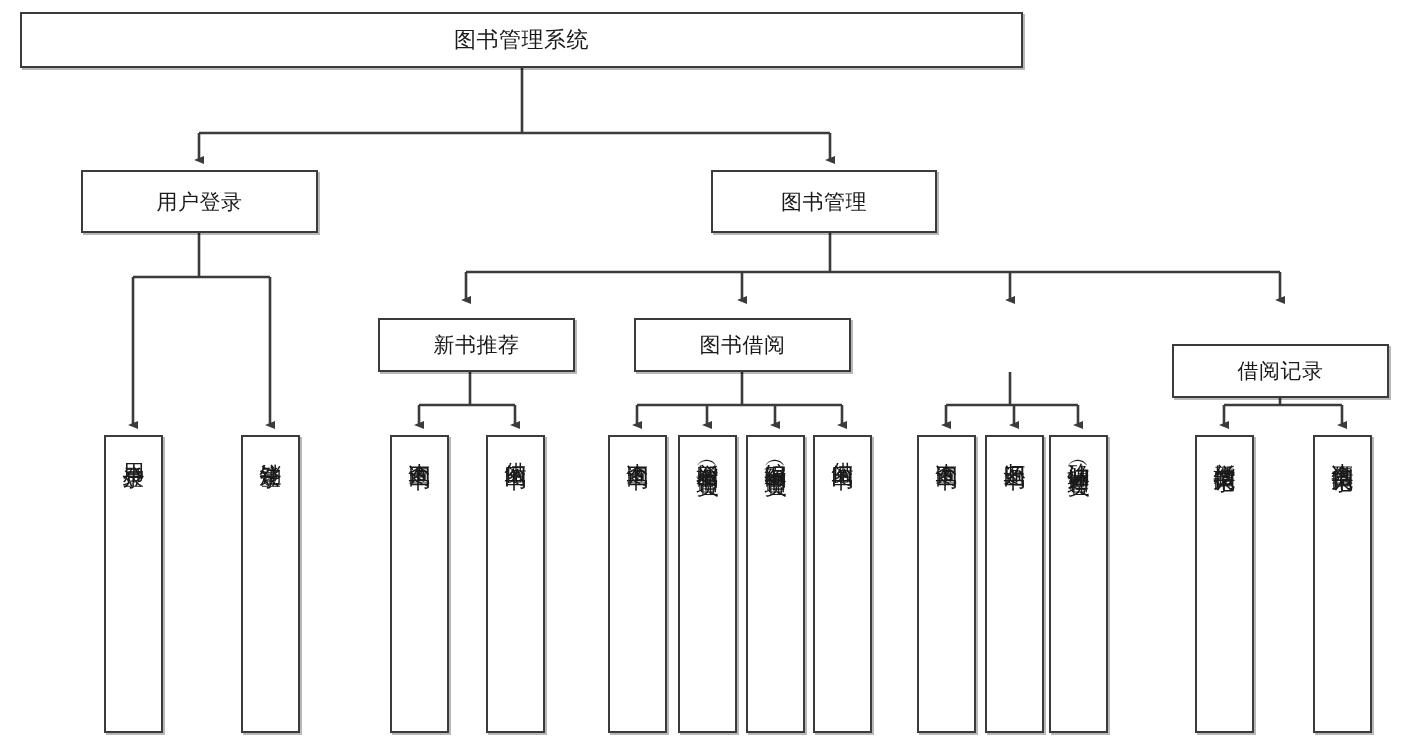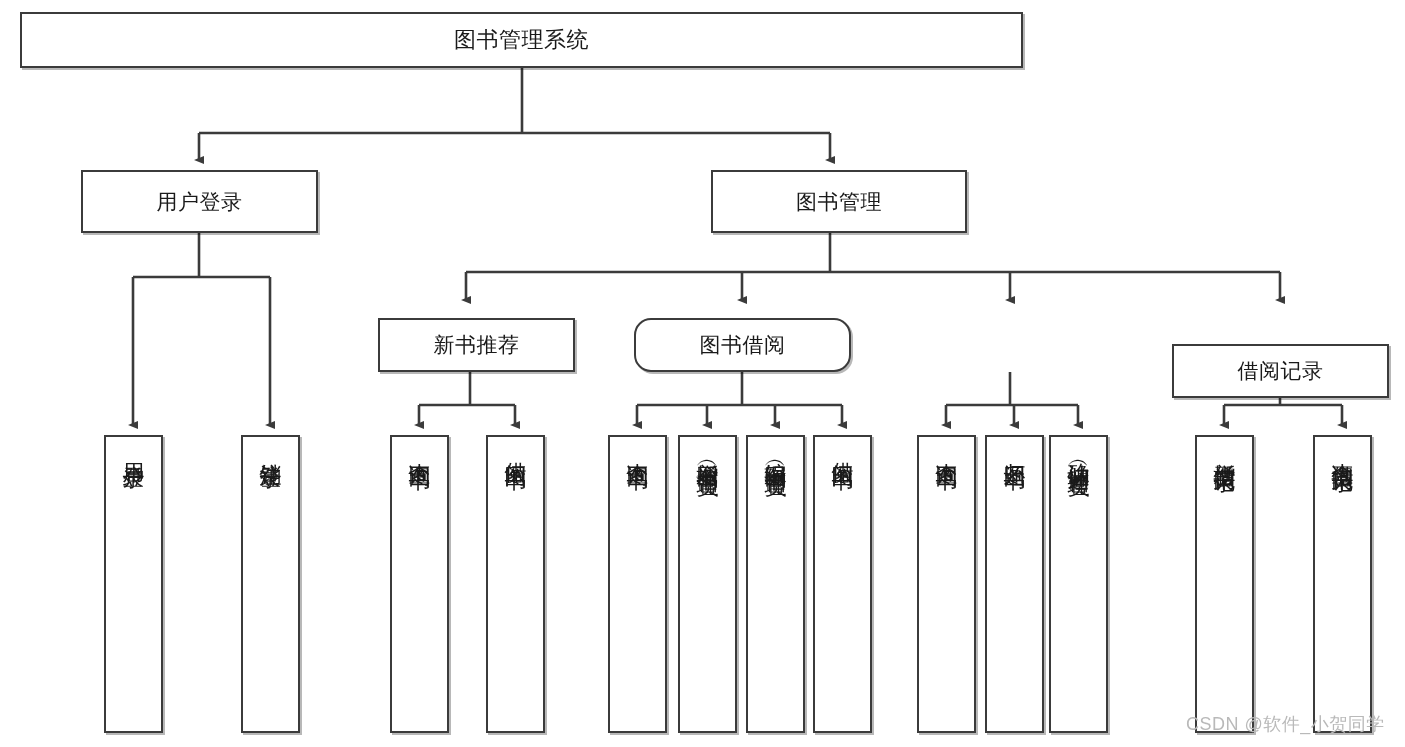--- a/index.html
+++ b/index.html
@@ -128,28 +128,28 @@
     </g>
   </svg>
 
   <div class="node-box root" style="left:20px; top:12px; width:1003px; height:56px;">
     <span class="node-label">图书管理系统</span>
   </div>
 
   <div class="node-box" style="left:81px; top:170px; width:237px; height:63px;">
     <span class="node-label">用户登录</span>
   </div>
-  <div class="node-box" style="left:711px; top:170px; width:256px; height:63px;">
+  <div class="node-box" style="left:711px; top:170px; width:226px; height:63px;">
     <span class="node-label">图书管理</span>
   </div>
 
   <div class="node-box" style="left:378px; top:318px; width:197px; height:54px;">
     <span class="node-label">新书推荐</span>
   </div>
-  <div class="node-box" style="left:634px; top:318px; width:217px; height:54px;border-radius:17px;">
+  <div class="node-box" style="left:634px; top:318px; width:217px; height:54px;">
     <span class="node-label">图书借阅</span>
   </div>
   <div class="node-box" style="left:1172px; top:318px; width:217px; height:54px;margin-top:26px;">
     <span class="node-label">借阅记录</span>
   </div>
 
   <div class="node-box vertical" style="left:104px; top:435px; width:59px; height:298px;">
     <span class="node-label">用户登录</span>
   </div>
   <div class="node-box vertical" style="left:241px; top:435px; width:59px; height:298px;">
@@ -186,15 +186,14 @@
     <span class="node-label">确认归还（管理员）</span>
   </div>
 
   <div class="node-box vertical" style="left:1195px; top:435px; width:59px; height:298px;">
     <span class="node-label">新增借阅记录</span>
   </div>
   <div class="node-box vertical" style="left:1313px; top:435px; width:59px; height:298px;">
     <span class="node-label">查询借阅记录</span>
   </div>
 
-  <div class="watermark">CSDN @软件_小贺同学</div>
 
 </div>
 
 </body></html>

